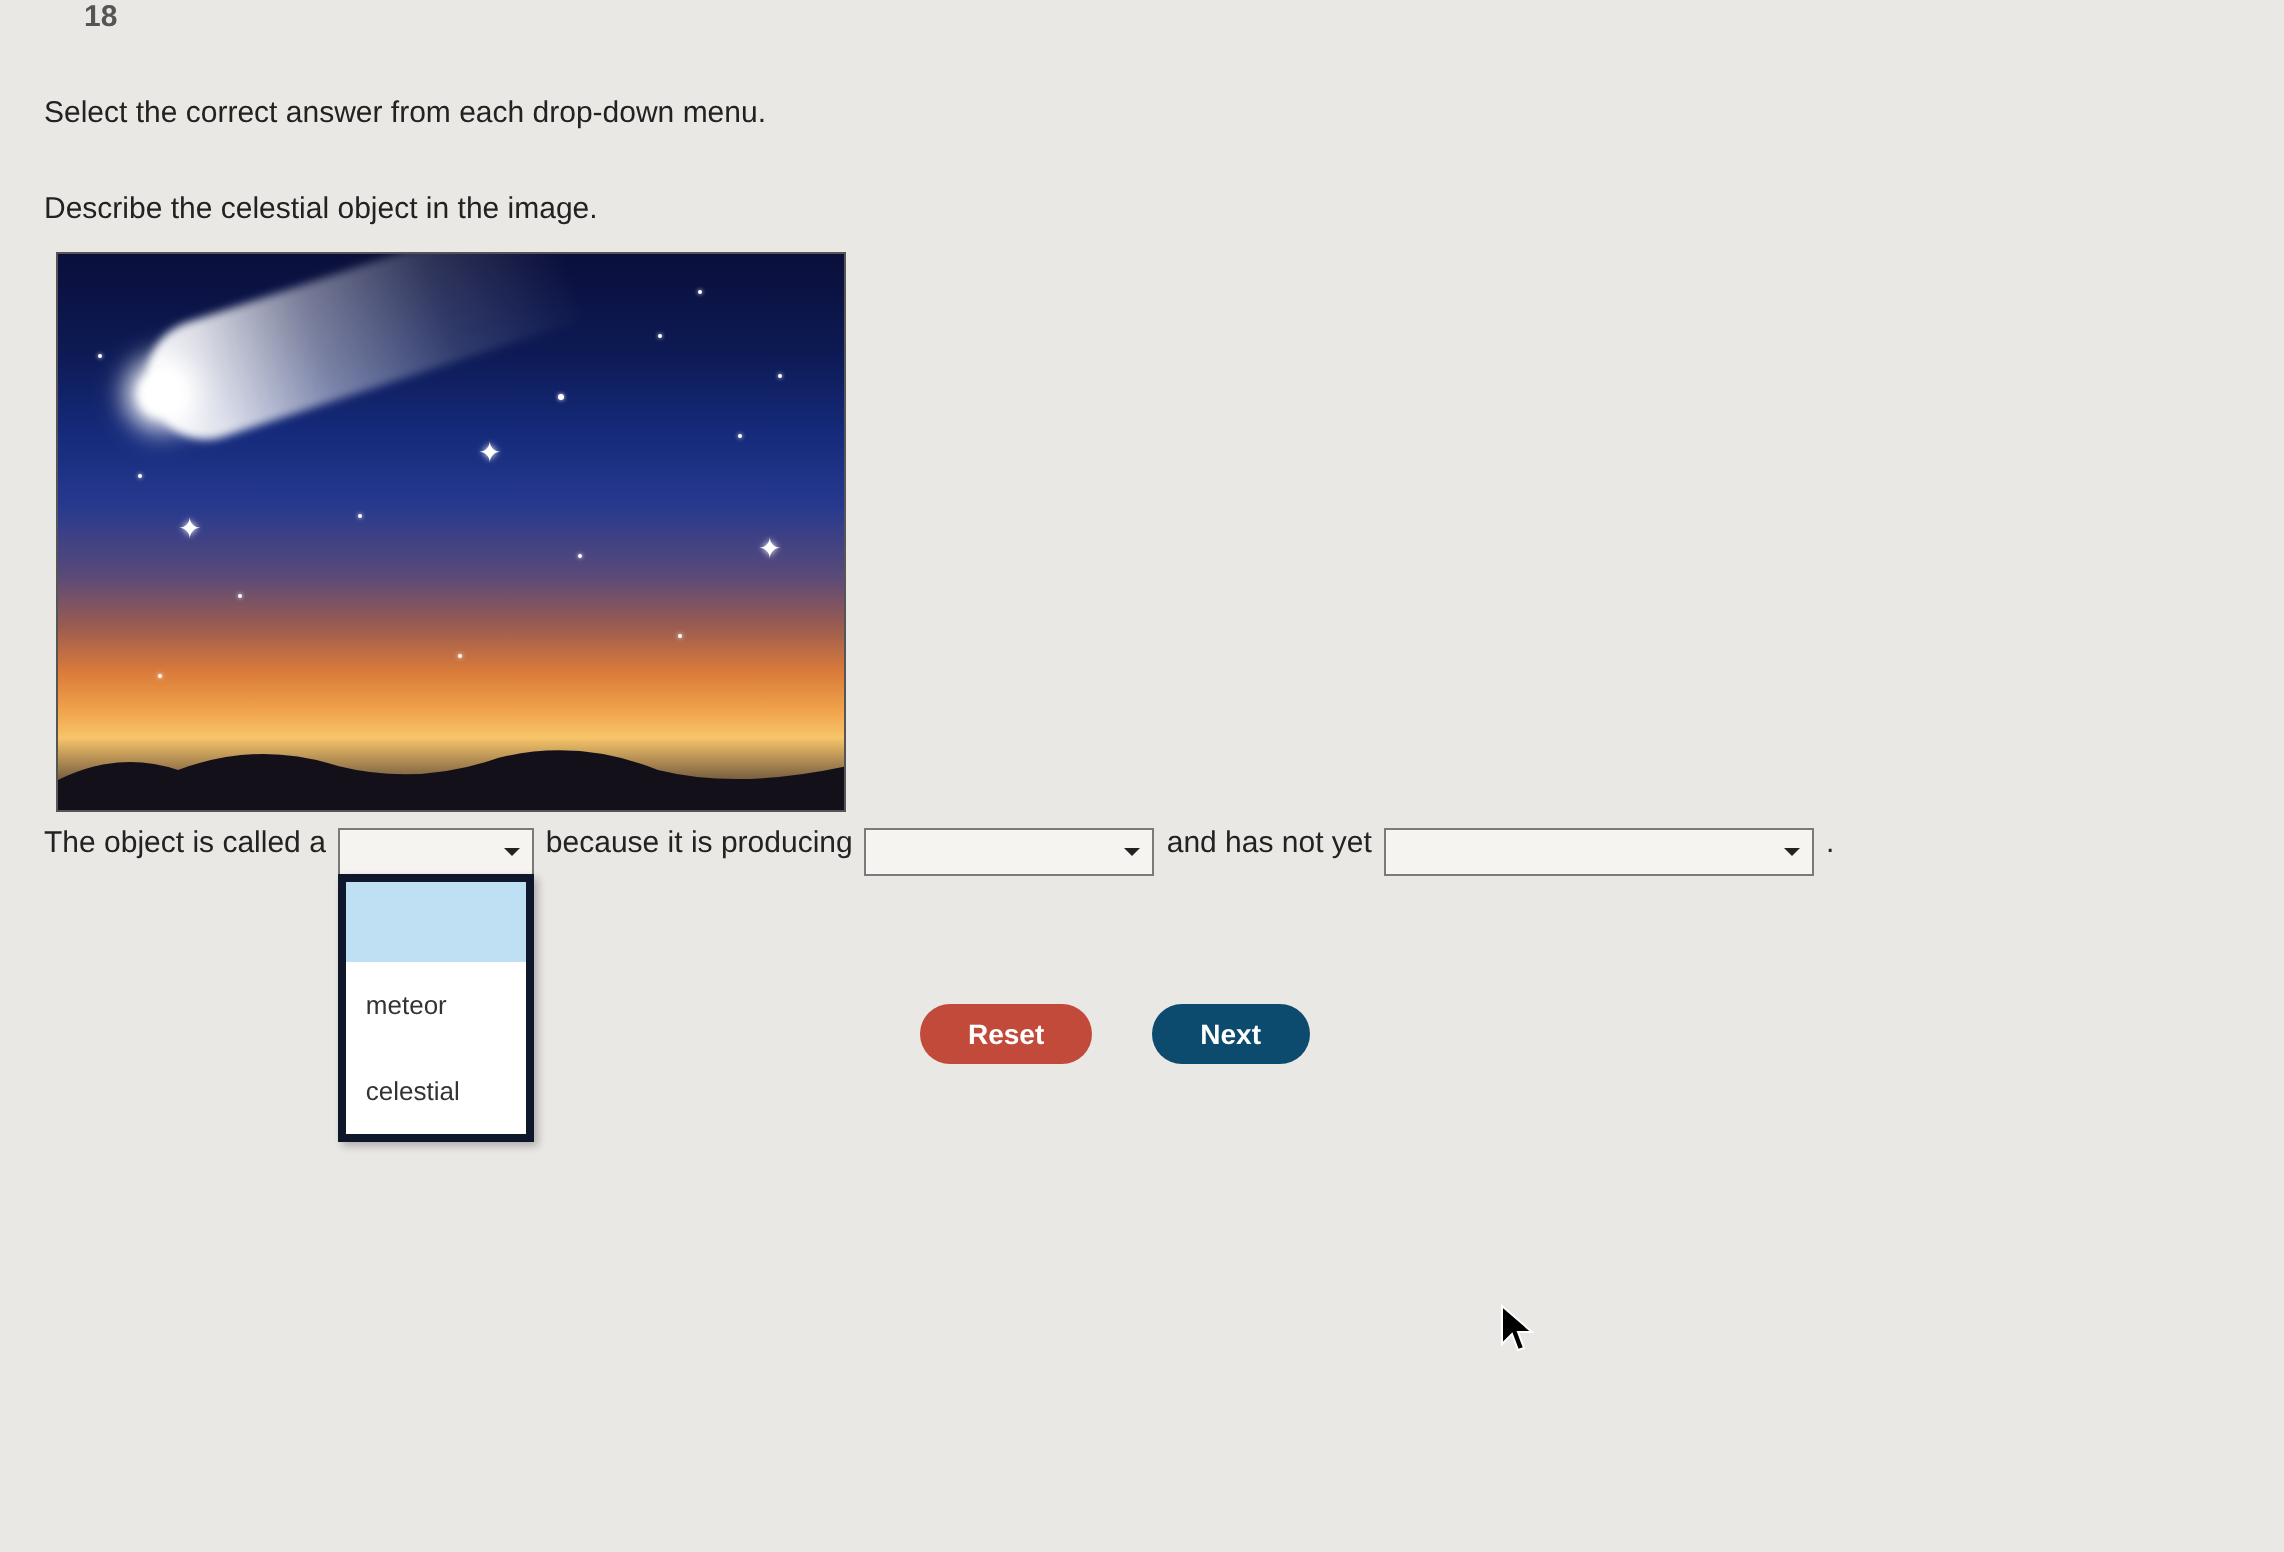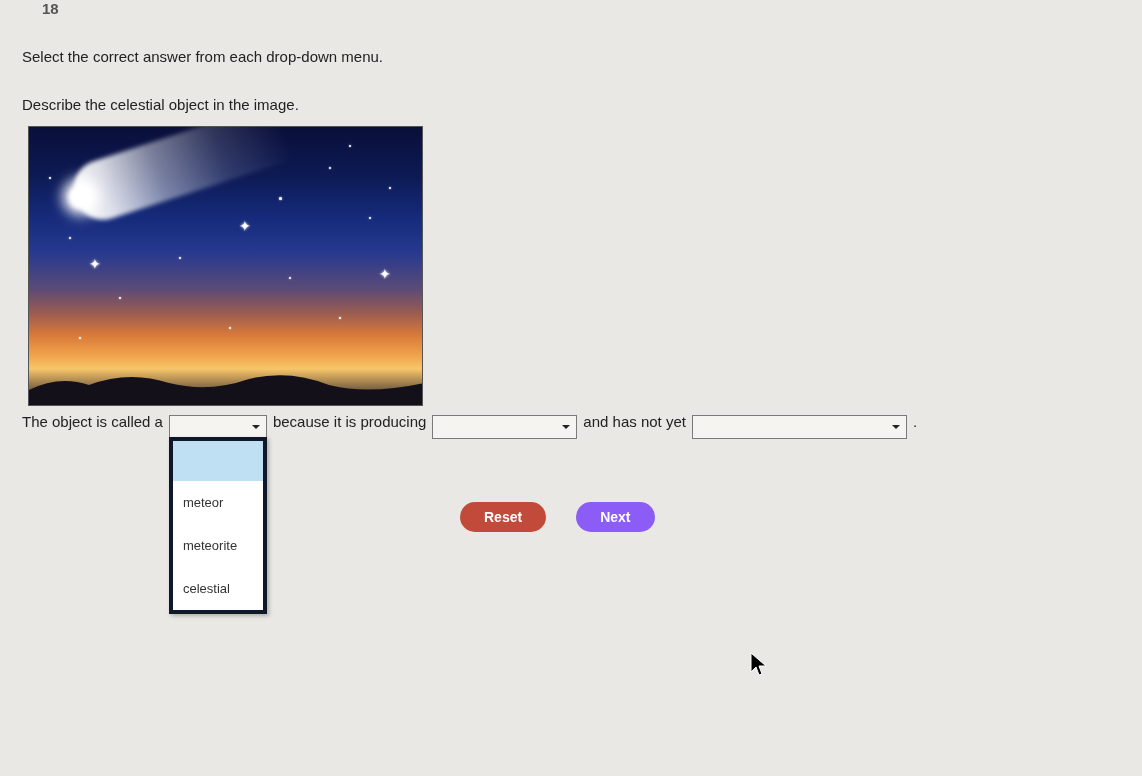--- a/index.html
+++ b/index.html
@@ -183,21 +183,21 @@
     color: #fff;
     font-size: 14px;
     font-weight: 600;
     padding: 0 24px;
     cursor: pointer;
     display: inline-flex;
     align-items: center;
     justify-content: center;
   }
   .btn-reset { background: #c24a3a; }
-  .btn-next  { background: #8b5cf6; }
+  .btn-next  { background: #0c4a6e; }
 
   
   .cursor {
     position: absolute;
     top: 652px;
     left: 750px;
   }
   .cursor svg { display:block; }
 </style>
 </head>
@@ -245,21 +245,20 @@
         <span></span>
         <span class="chev">
           <svg width="12" height="12" viewBox="0 0 12 12">
               <path d="M2 4 L6 8 L10 4 Z" fill="#222"></path>
             </svg>
         </span>
       </span>
       <div class="dd-menu">
         <div class="dd-item blank"></div>
         <div class="dd-item">meteor</div>
-        <div class="dd-item">meteorite</div>
         <div class="dd-item">celestial</div>
       </div>
     </span>
 
     <span>because it is producing</span>
 
     <span class="dropdown dd2">
       <span class="dd-box">
         <span></span>
         <span class="chev">

